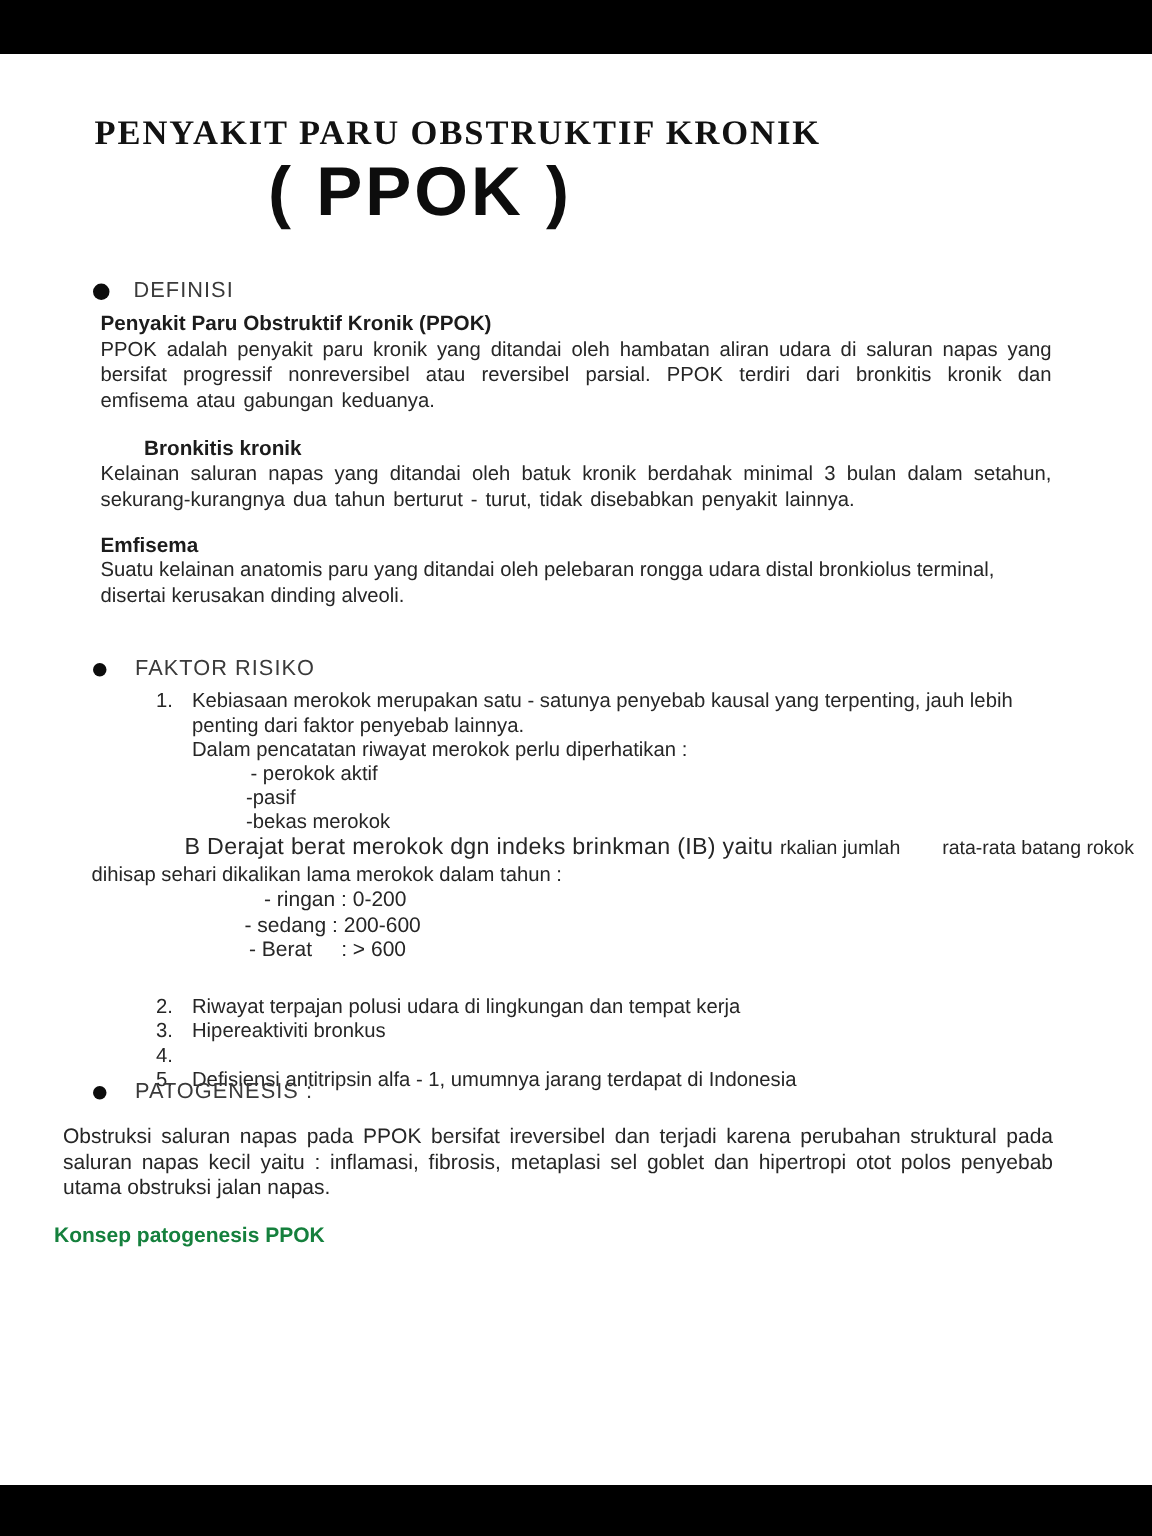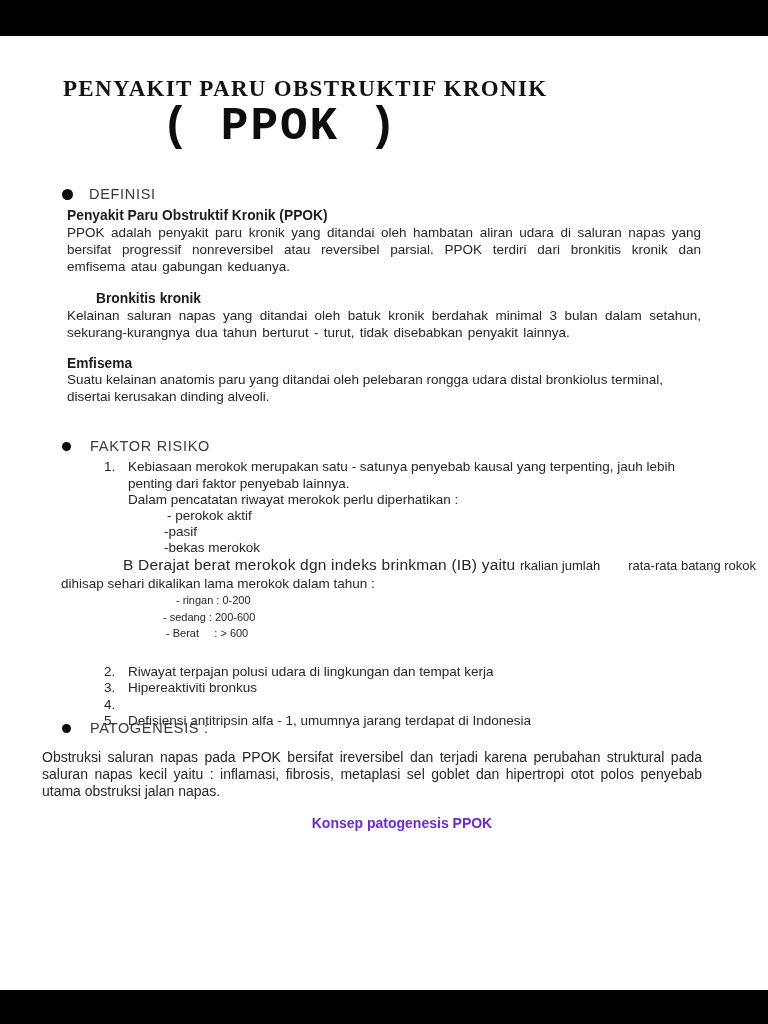--- a/index.html
+++ b/index.html
@@ -18,21 +18,21 @@
   .doc-title {
     position:absolute; top:76px; left:63px;
     font-family:"Liberation Serif", serif;
     font-weight:bold; font-size:23px; line-height:26px;
     letter-spacing:1.3px; color:#121212;
     white-space:nowrap;
   }
   .doc-subtitle {
     position:absolute; top:102px; left:0; width:560px;
     text-align:center;
-    font-family:Liberation Mono, monospace;
+    font-family:Liberation Sans, sans-serif;
     font-weight:bold; font-size:46px; line-height:50px;
     letter-spacing:2px; color:#0d0d0d;
   }
 
   .group { position:absolute; left:0; width:768px; }
   .g-definisi { top:186px; }
   .g-faktor { top:438px; }
   .g-patogenesis { top:720px; }
 
   .bullet-row { display:flex; align-items:center; margin-left:62px; height:16px; }
@@ -76,31 +76,30 @@
 
   .derajat-line { margin-left:123px; line-height:18px; white-space:nowrap; color:#262626; }
   .derajat-big { font-size:15.5px; letter-spacing:0.2px; }
   .derajat-small { font-size:13px; }
   .derajat-tail { font-size:13px; margin-left:28px; }
   .dihisap-line { margin-left:61px; font-size:13.5px; line-height:17px; color:#262626; white-space:nowrap; }
 
   .grade1 { margin-left:176px; }
   .grade2 { margin-left:163px; }
   .grade3 { margin-left:166px; }
-  .grade { font-size:11px; line-height:16.5px; color:#262626; white-space:nowrap; }
+  .grade { font-size:14px; line-height:16.5px; color:#262626; white-space:nowrap; }
 
   .pato-body {
     margin:13px 0 0 42px; width:660px;
     text-align:justify;
     font-size:14px; line-height:17.2px; color:#262626;
   }
   .pato-caption {
     margin:14px 0 0 36px; width:732px;
-    text-align:center;
-    font-weight:bold; font-size:14px; color:#6d28d9;
+    font-weight:bold; font-size:14px; color:#15803d;
   }
 </style>
 </head>
 <body>
 
 <div class="letterbox top"></div>
 <div class="letterbox bottom"></div>
 
 <div>
 

